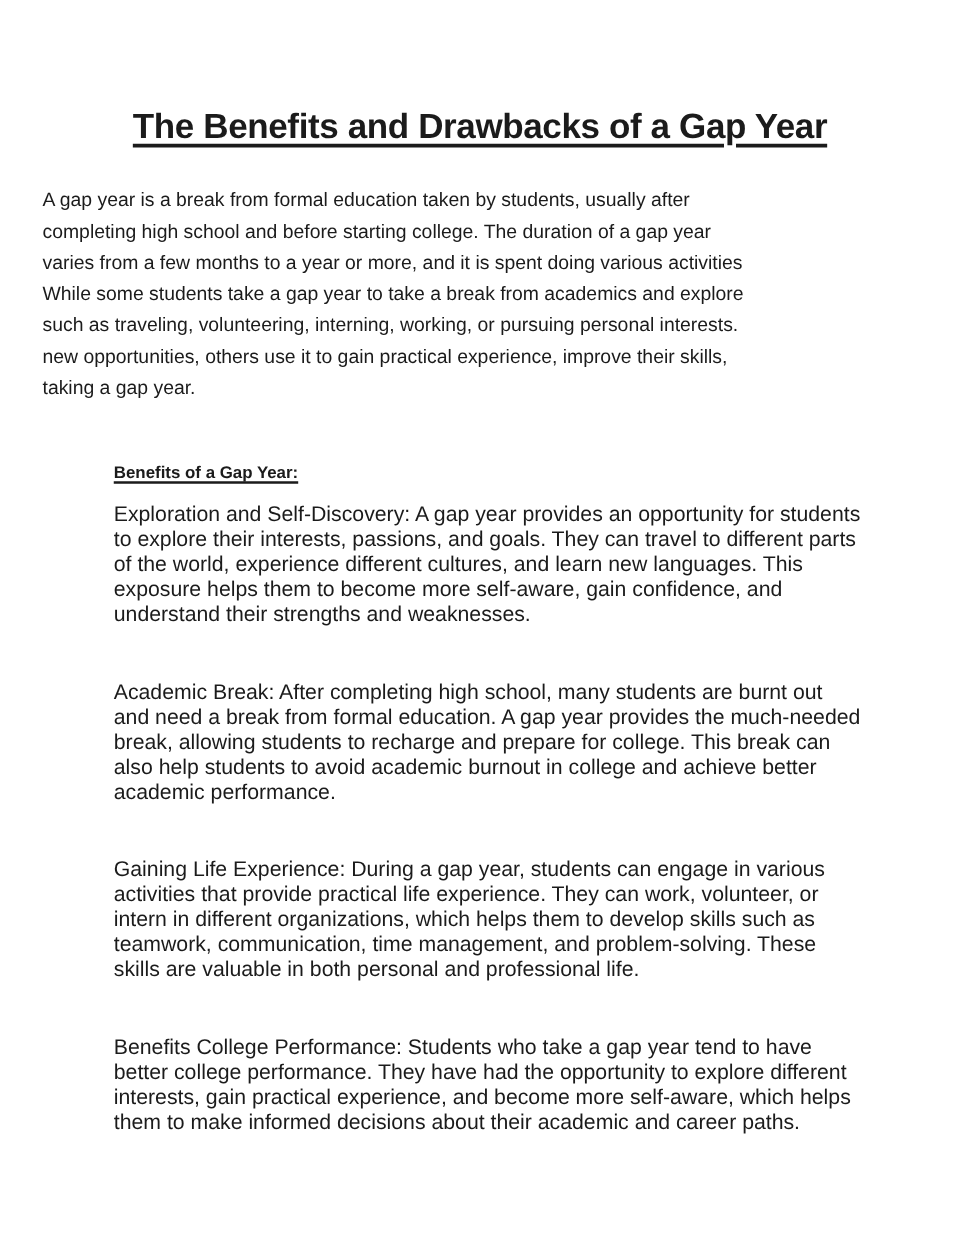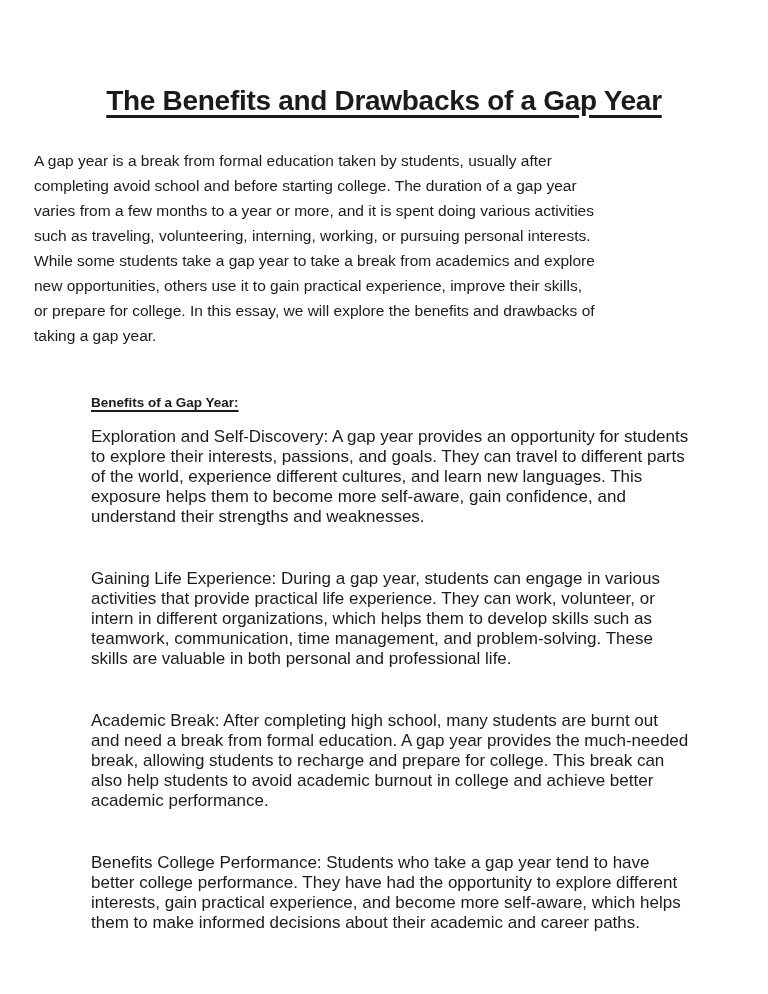--- a/index.html
+++ b/index.html
@@ -73,34 +73,33 @@
 </style>
 </head>
 <body>
 
 <div class="page">
 
   <h1 class="essay-title">The Benefits and Drawbacks of a Gap Year</h1>
 
   <div class="intro">
     <span class="intro-line">A gap year is a break from formal education taken by students, usually after</span>
-    <span class="intro-line">completing avoid school and before starting college. The duration of a gap year</span>
+    <span class="intro-line">completing high school and before starting college. The duration of a gap year</span>
     <span class="intro-line">varies from a few months to a year or more, and it is spent doing various activities</span>
+    <span class="intro-line">While some students take a gap year to take a break from academics and explore</span>
     <span class="intro-line">such as traveling, volunteering, interning, working, or pursuing personal interests.</span>
-    <span class="intro-line">While some students take a gap year to take a break from academics and explore</span>
     <span class="intro-line">new opportunities, others use it to gain practical experience, improve their skills,</span>
-    <span class="intro-line">or prepare for college. In this essay, we will explore the benefits and drawbacks of</span>
     <span class="intro-line">taking a gap year.</span>
   </div>
 
   <div class="body-section">
     <h2 class="section-heading">Benefits of a Gap Year:</h2>
 
     <p class="body-paragraph">Exploration and Self-Discovery: A gap year provides an opportunity for students to explore their interests, passions, and goals. They can travel to different parts of the world, experience different cultures, and learn new languages. This exposure helps them to become more self-aware, gain confidence, and understand their strengths and weaknesses.</p>
 
+    <p class="body-paragraph">Academic Break: After completing high school, many students are burnt out and need a break from formal education. A gap year provides the much-needed break, allowing students to recharge and prepare for college. This break can also help students to avoid academic burnout in college and achieve better academic performance.</p>
+
     <p class="body-paragraph">Gaining Life Experience: During a gap year, students can engage in various activities that provide practical life experience. They can work, volunteer, or intern in different organizations, which helps them to develop skills such as teamwork, communication, time management, and problem-solving. These skills are valuable in both personal and professional life.</p>
-
-    <p class="body-paragraph">Academic Break: After completing high school, many students are burnt out and need a break from formal education. A gap year provides the much-needed break, allowing students to recharge and prepare for college. This break can also help students to avoid academic burnout in college and achieve better academic performance.</p>
 
     <p class="body-paragraph">Benefits College Performance: Students who take a gap year tend to have better college performance. They have had the opportunity to explore different interests, gain practical experience, and become more self-aware, which helps them to make informed decisions about their academic and career paths.</p>
   </div>
 
 </div>
 
 </body></html>

